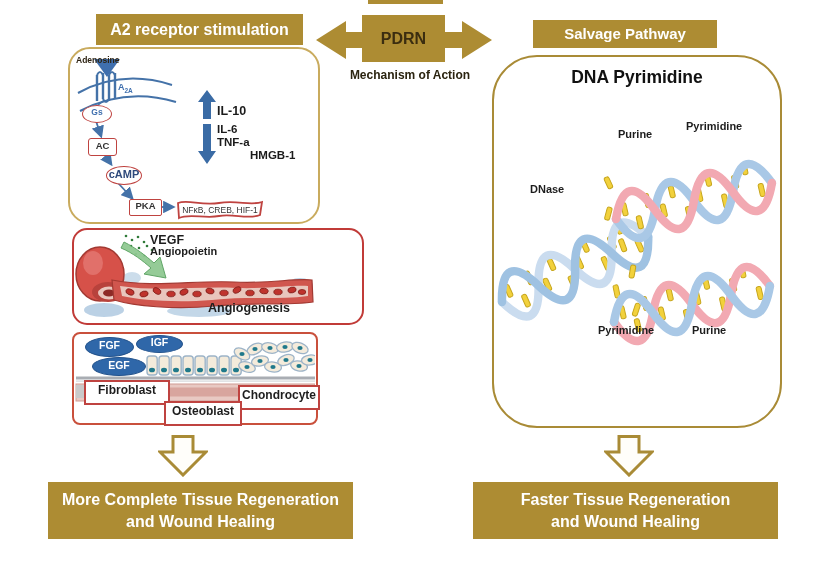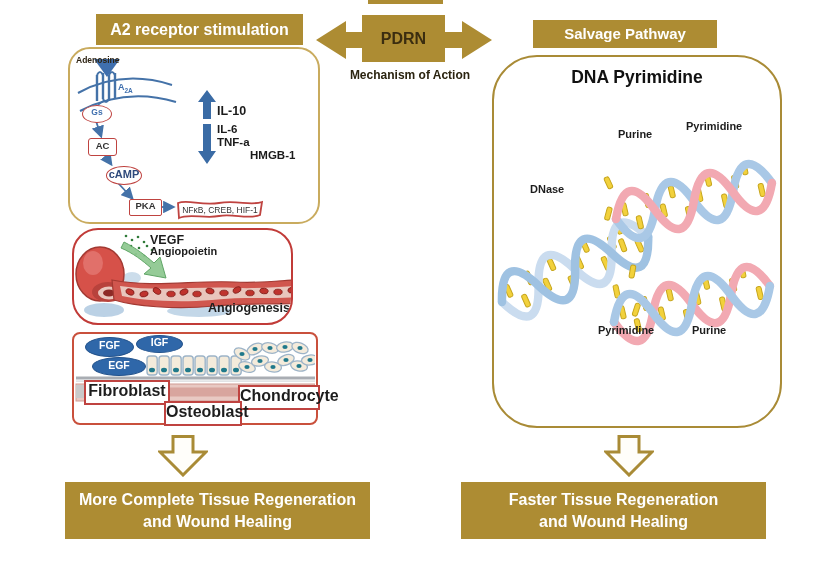--- a/index.html
+++ b/index.html
@@ -12,21 +12,21 @@
   .hdr{color:#ffffff;font-weight:600;text-align:center;}
   #top-sliver{left:368px;top:0;width:75px;height:4px;}
   #left-header{left:96px;top:14px;width:207px;height:31px;font-size:16px;line-height:31px;}
   #right-header{left:533px;top:20px;width:184px;height:28px;font-size:15px;line-height:28px;}
   #pdrn-box{left:362px;top:15px;width:83px;height:47px;color:#3b2d10;font-weight:bold;
     font-size:16px;line-height:47px;text-align:center;}
   #pdrn-arrows{left:314px;top:16px;}
   #mech-label{left:330px;top:68px;width:160px;text-align:center;font-size:12px;font-weight:bold;color:#2b2410;}
   .panel{position:absolute;background:#fff;box-sizing:border-box;}
   #panel-signaling{left:68px;top:47px;width:252px;height:177px;border:2.5px solid #c9ab5e;border-radius:22px;}
-  #panel-angio{left:72px;top:228px;width:221px;height:97px;border:2.5px solid #c13b38;border-radius:26px;overflow:hidden;}
+  #panel-angio{left:72px;top:228px;width:292px;height:97px;border:2.5px solid #c13b38;border-radius:15px;overflow:hidden;}
   #panel-growth{left:72px;top:332px;width:246px;height:93px;border:2.5px solid #c9503c;border-radius:8px;}
   #panel-dna{left:492px;top:55px;width:290px;height:373px;border:2.5px solid #a98b36;border-radius:45px;}
   .lbl{position:absolute;font-weight:bold;color:#1d1d1d;white-space:nowrap;}
   .node{position:absolute;border:1.8px solid #bf4340;background:#fff;text-align:center;
     font-weight:bold;color:#333;}
   .ell{border-radius:50%;}
   #gs-node{left:12px;top:56px;width:28px;height:16px;font-size:8.5px;line-height:13px;color:#3f6fae;}
   #ac-node{left:18px;top:89px;width:27px;height:16px;font-size:9.5px;line-height:13px;border-radius:3px;}
   #camp-node{left:36px;top:117px;width:34px;height:17px;font-size:11px;line-height:14px;color:#2f4a7c;}
   #pka-node{left:59px;top:150px;width:31px;height:15px;font-size:9.5px;line-height:12px;border-radius:2px;}
@@ -41,35 +41,35 @@
   #il6-label{top:74px;}#tnf-label{top:87px;}#hmgb-label{top:100px;margin-left:33px;}
   #vegf-label{left:76px;top:3px;font-size:12.5px;}
   #angiopoietin-label{left:76px;top:15px;font-size:11px;}
   #angiogenesis-label{left:134px;top:71px;font-size:12.5px;}
   .factor{position:absolute;background:#2f67a9;border:1.5px solid #24538c;border-radius:50%;
     color:#fff;font-weight:bold;font-size:10.5px;text-align:center;}
   #fgf-ell{left:11px;top:3px;width:47px;height:18px;line-height:15px;}
   #igf-ell{left:62px;top:1px;width:45px;height:16px;line-height:13px;}
   #egf-ell{left:18px;top:23px;width:52px;height:17px;line-height:14px;}
   .cellbox{position:absolute;background:#fff;border:2px solid #bf4340;text-align:center;
-    font-weight:bold;font-size:16px;color:#1d1d1d;}
+    font-weight:bold;font-size:12px;color:#1d1d1d;}
   #fibroblast-box{left:10px;top:46px;width:82px;height:21px;line-height:17px;}
   #chondrocyte-box{left:164px;top:51px;width:78px;height:21px;line-height:17px;}
   #osteoblast-box{left:90px;top:67px;width:74px;height:21px;line-height:17px;}
   #dna-title{left:0;top:10px;width:100%;text-align:center;font-size:17.5px;font-weight:bold;color:#111;}
   .dnalbl{position:absolute;font-weight:bold;font-size:11px;color:#1d1d1d;white-space:nowrap;}
   #purine-top{left:124px;top:71px;}
   #pyrimidine-top{left:192px;top:63px;}
   #dnase-label{left:36px;top:126px;}
   #pyrimidine-bottom{left:104px;top:267px;}
   #purine-bottom{left:198px;top:267px;}
   .outcome{position:absolute;top:482px;width:305px;height:57px;color:#fff;text-align:center;
     font-size:16px;font-weight:600;display:flex;flex-direction:column;justify-content:center;line-height:1.35;}
-  #outcome-left{left:48px;margin-left:17px;}
-  #outcome-right{left:461px;}
+  #outcome-left{left:48px;}
+  #outcome-right{left:473px;}
   .downarrow{position:absolute;top:435px;}
   #down-arrow-left{left:158px;}
   #down-arrow-right{left:604px;}
   svg{position:absolute;left:0;top:0;}
 </style>
 </head>
 <body>
 
 <div id="canvas">
 

